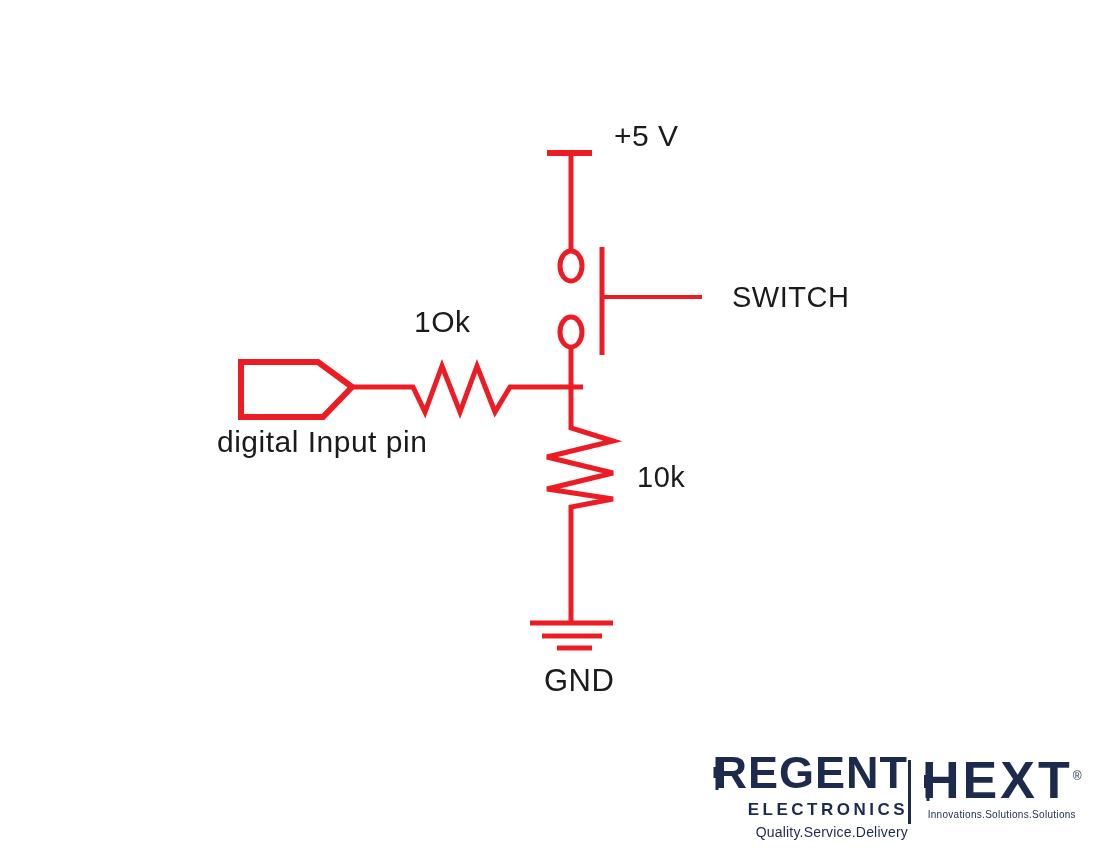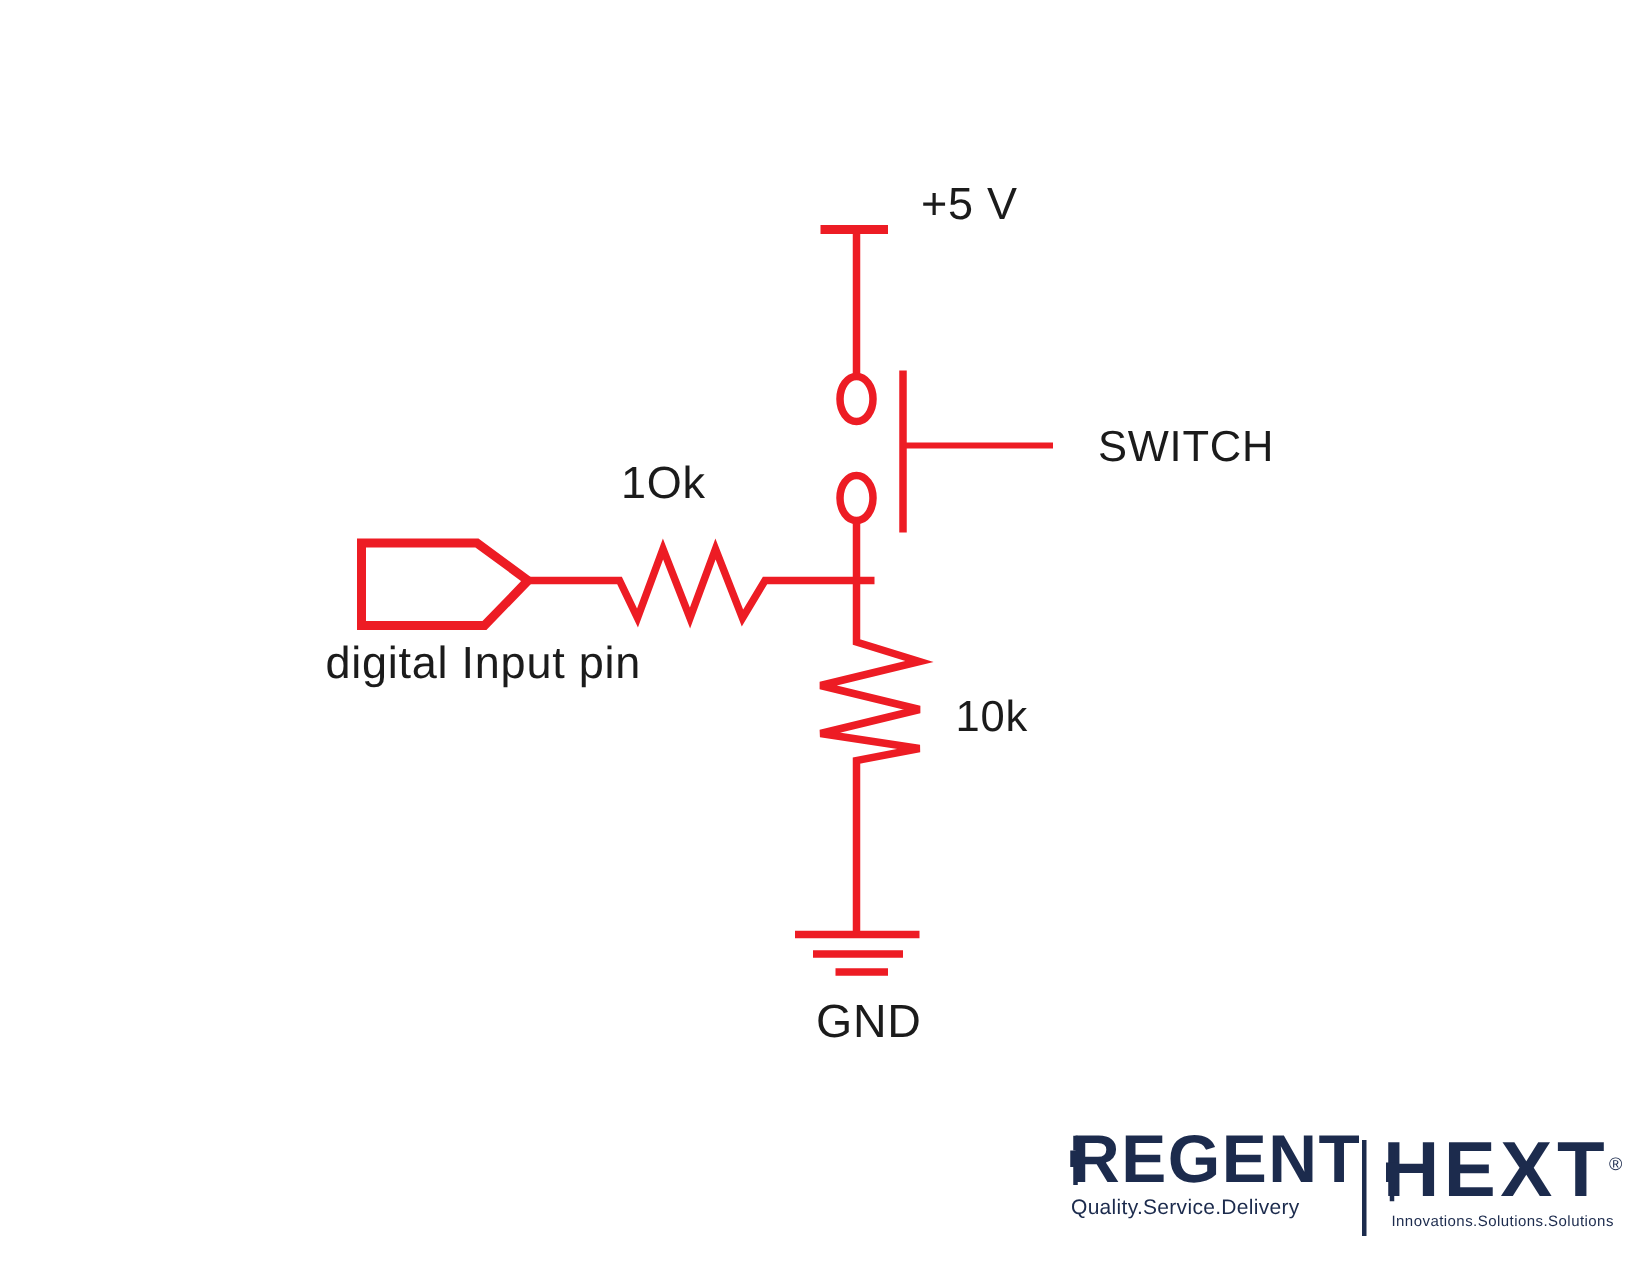--- a/index.html
+++ b/index.html
@@ -37,21 +37,21 @@
   .sch-label.sz31 { font-size: 31px; }
   
   .brand {
     position: absolute;
     left: 702px;
     top: 754px;
     width: 396px;
     height: 88px;
     color: var(--navy, #1c2b4d);
   }
-  .regent-block { position: absolute; left: 12px; top: 0; width: 194px; text-align: left; }
+  .regent-block { position: absolute; left: 12px; top: 0; width: 194px; text-align: right; }
   .regent-name {
     position: relative;
     font-size: 45px;
     line-height: 38px;
     font-weight: bold;
     letter-spacing: 1px;
     white-space: nowrap;
   }
   .regent-sub {
     margin-top: 8px;
@@ -140,20 +140,21 @@
     <div class="regent-block">
       <div class="regent-name">
         <span class="component-glyph" style="left:-2px; top:3px;">
           <svg width="10" height="33" viewBox="0 0 10 33">
             <line class="cg-stroke" x1="5" y1="0" x2="5" y2="10"></line>
             <rect class="cg-fill" x="1.5" y="10" width="7" height="11"></rect>
             <line class="cg-stroke" x1="5" y1="21" x2="5" y2="33"></line>
           </svg>
         </span><span>REGENT</span>
       </div>
+      <div class="regent-sub">ELECTRONICS</div>
       <div class="regent-tag">Quality.Service.Delivery</div>
     </div>
 
     <div class="logo-divider"></div>
 
     <div class="hext-block">
       <div class="hext-name">
         <span class="component-glyph" style="left:0px; top:5px;">
           <svg width="12" height="38" viewBox="0 0 12 38">
             <line class="cg-stroke" x1="6" y1="0" x2="6" y2="12"></line>

